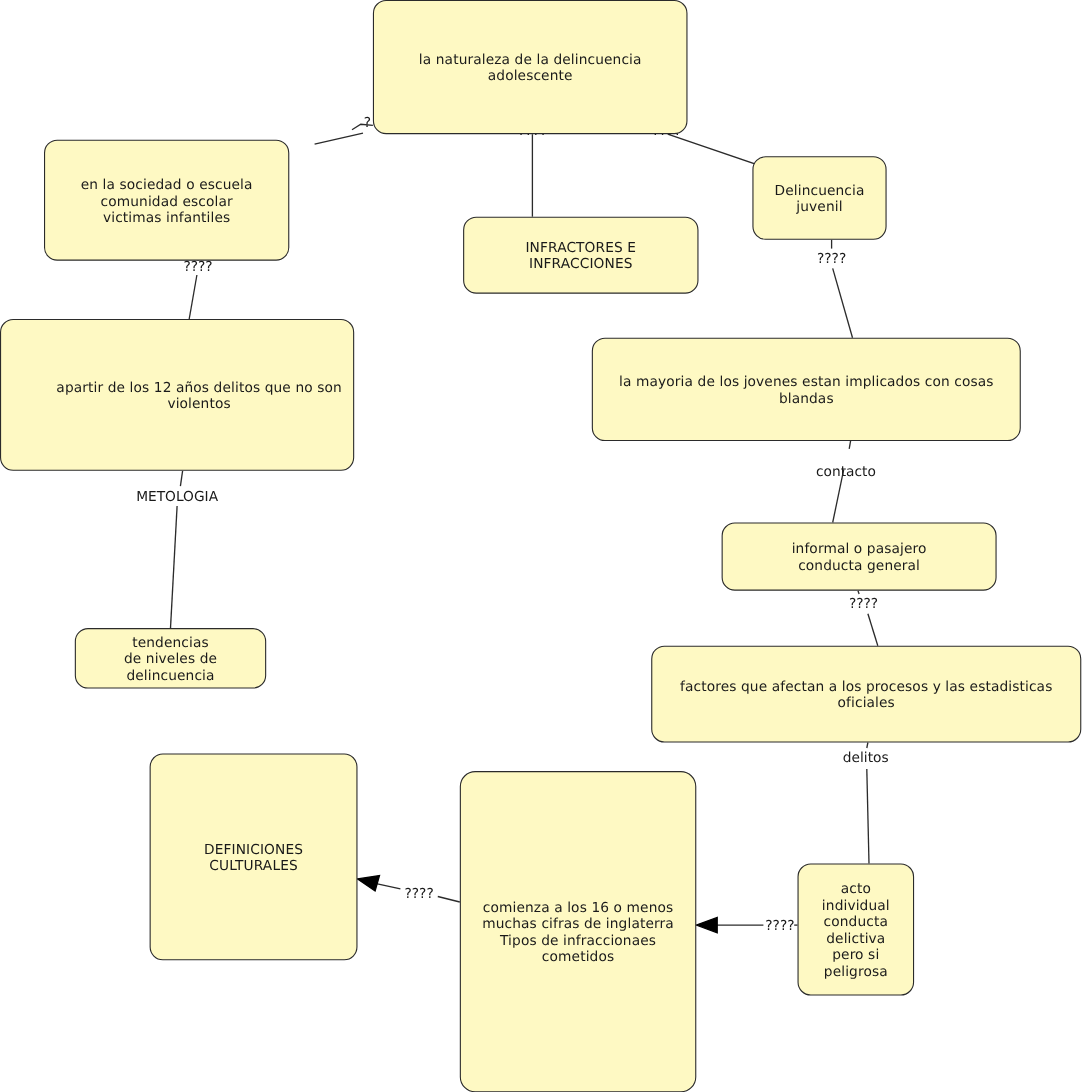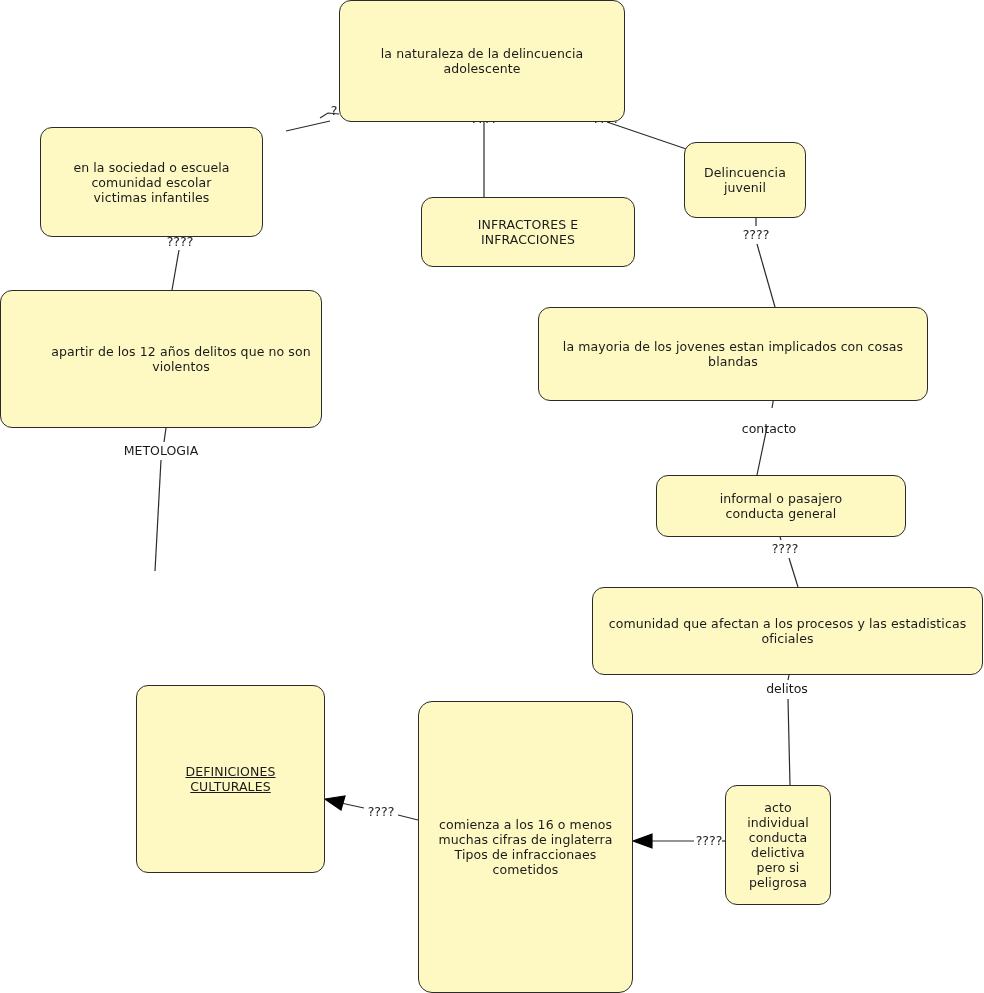--- a/index.html
+++ b/index.html
@@ -129,26 +129,30 @@
 
   <div class="node" style="left:538px; top:307px; width:390px; height:94px;">
     <span class="node-label">la mayoria de los jovenes estan implicados con cosas blandas</span>
   </div>
 
   <div class="node" style="left:656px; top:475px; width:250px; height:62px;">
     <span class="node-label">informal o pasajero
 conducta general</span>
   </div>
 
+  <div class="node" style="left:68px; top:571px; width:174px; height:55px;">
+    <span class="node-label">tendencias
+de niveles de delincuencia</span>
+  </div>
 
   <div class="node" style="left:592px; top:587px; width:391px; height:88px;">
-    <span class="node-label">comunidad que afectan a los procesos y las estadisticas oficiales</span>
+    <span class="node-label">factores que afectan a los procesos y las estadisticas oficiales</span>
   </div>
 
-  <div class="node" style="left:136px; top:685px; width:189px; height:188px;text-decoration:underline;">
+  <div class="node" style="left:136px; top:685px; width:189px; height:188px;">
     <span class="node-label">DEFINICIONES CULTURALES</span>
   </div>
 
   <div class="node" style="left:418px; top:701px; width:215px; height:292px;border-radius:14px;">
     <span class="node-label">comienza a los 16 o menos
 muchas cifras de inglaterra
 Tipos de infraccionaes cometidos</span>
   </div>
 
   <div class="node" style="left:725px; top:785px; width:106px; height:120px;">

